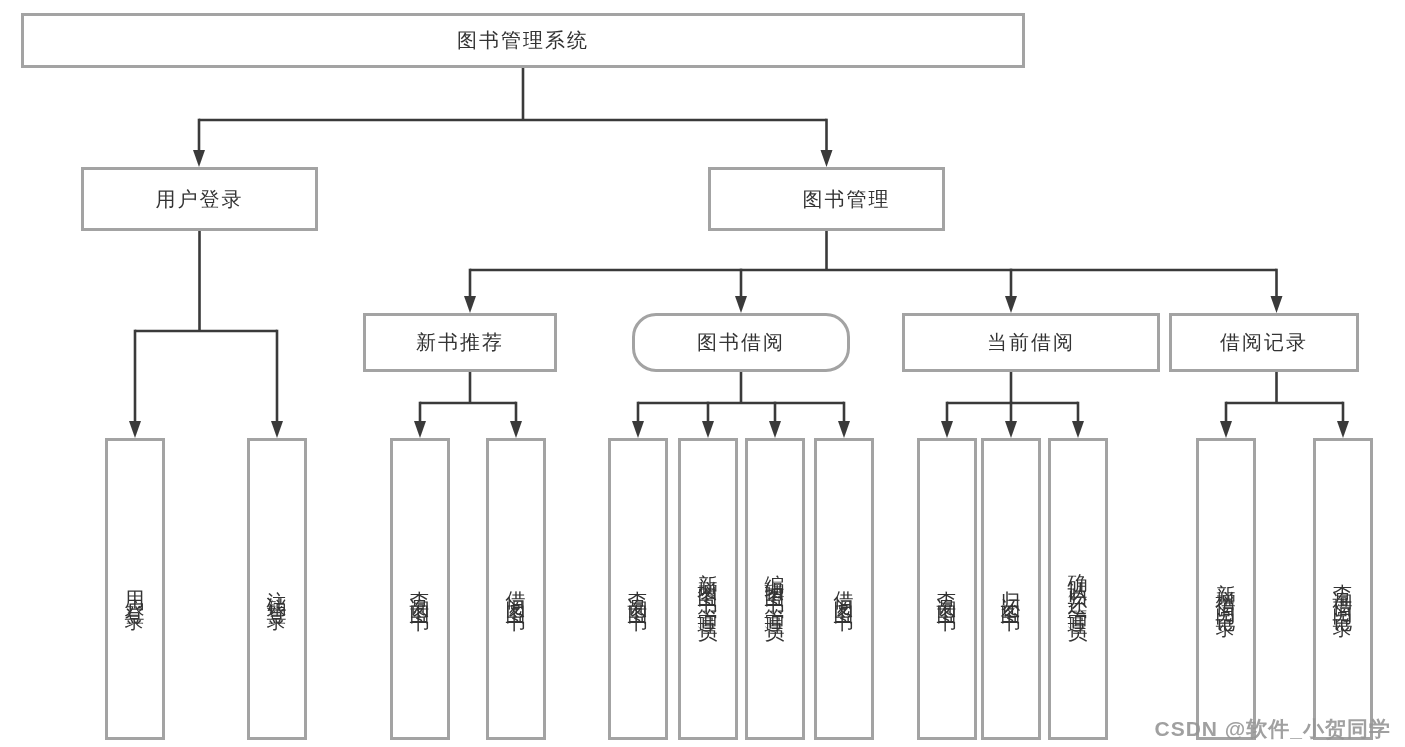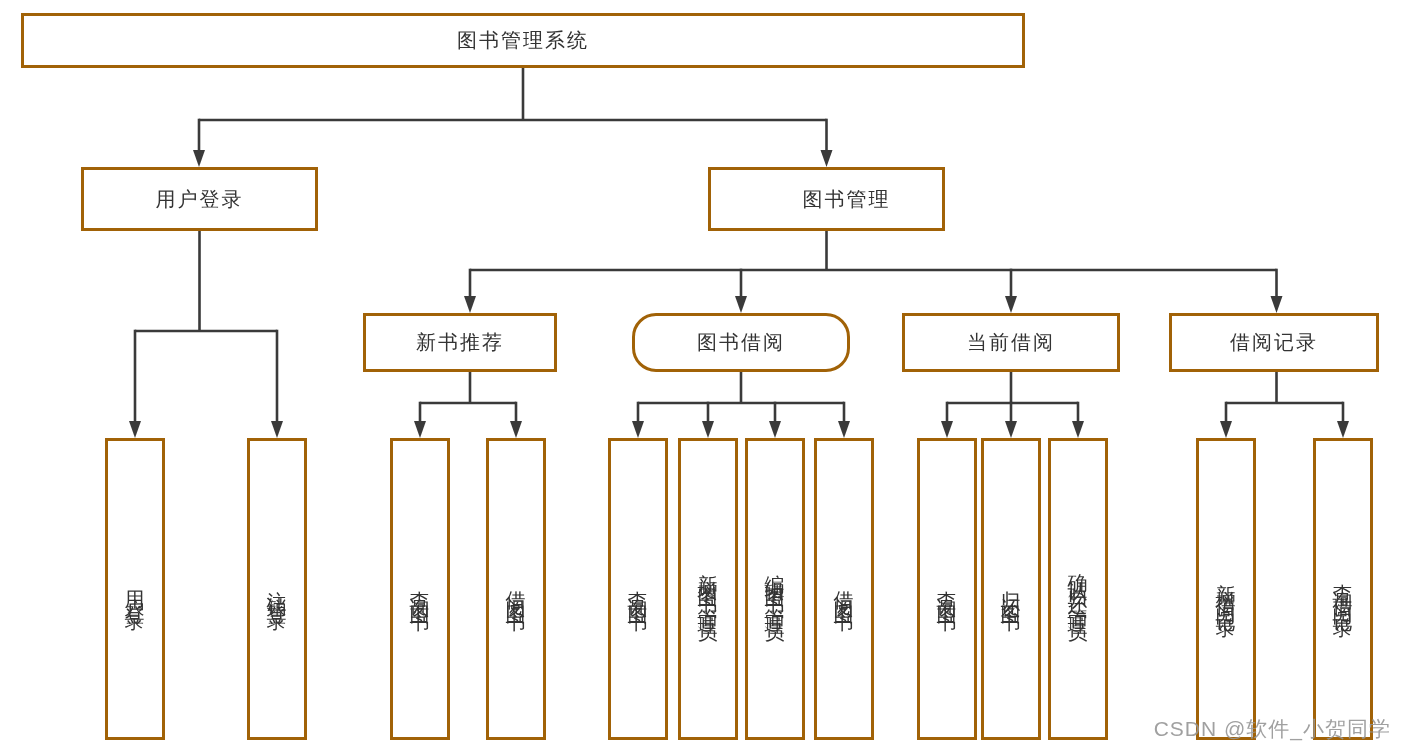--- a/index.html
+++ b/index.html
@@ -24,21 +24,21 @@
   .connector-svg line {
     stroke: #3a3a3a;
     stroke-width: 2.6;
   }
   .connector-svg polygon {
     fill: #3a3a3a;
   }
   .box {
     position: absolute;
     box-sizing: border-box;
-    border: 3px solid #a16207;
+    border: 3px solid #a3a3a3;
     background: #ffffff;
     display: flex;
     align-items: center;
     justify-content: center;
     color: #333333;
   }
   .hbox {
     font-size: 20px;
     letter-spacing: 2px;
     white-space: nowrap;
@@ -52,20 +52,21 @@
   }
   .watermark {
     position: absolute;
     right: 14px;
     bottom: 4px;
     font-size: 21px;
     color: rgba(150, 150, 150, 0.9);
     letter-spacing: 1px;
     z-index: 5;
     white-space: nowrap;
+    font-weight: bold;
   }
 </style>
 </head>
 <body>
 
 <div class="canvas">
 
   <svg class="connector-svg" width="1405" height="747" viewBox="0 0 1405 747">
 
     <g>
@@ -142,22 +143,22 @@
     </g>
   </svg>
 
   <div class="box hbox" style="left:21px; top:13px; width:1004px; height:55px;">图书管理系统</div>
 
   <div class="box hbox" style="left:81px; top:167px; width:237px; height:64px;">用户登录</div>
   <div class="box hbox" style="left:708px; top:167px; width:237px; height:64px;padding-left:40px;">图书管理</div>
 
   <div class="box hbox" style="left:363px; top:313px; width:194px; height:59px;">新书推荐</div>
   <div class="box hbox" style="left:632px; top:313px; width:218px; height:59px;border-radius:24px;">图书借阅</div>
-  <div class="box hbox" style="left:902px; top:313px; width:218px; height:59px;">当前借阅</div>
-  <div class="box hbox" style="left:1169px; top:313px; width:210px; height:59px;">借阅记录</div>
+  <div class="box hbox" style="left:902px; top:313px; width:258px; height:59px;">当前借阅</div>
+  <div class="box hbox" style="left:1169px; top:313px; width:190px; height:59px;">借阅记录</div>
 
   <div class="box vbox" style="left:105px; top:438px; width:60px; height:302px;">
     <span class="vtext">用户登录</span>
   </div>
   <div class="box vbox" style="left:247px; top:438px; width:60px; height:302px;">
     <span class="vtext">注销登录</span>
   </div>
 
   <div class="box vbox" style="left:390px; top:438px; width:60px; height:302px;">
     <span class="vtext">查询图书</span>

